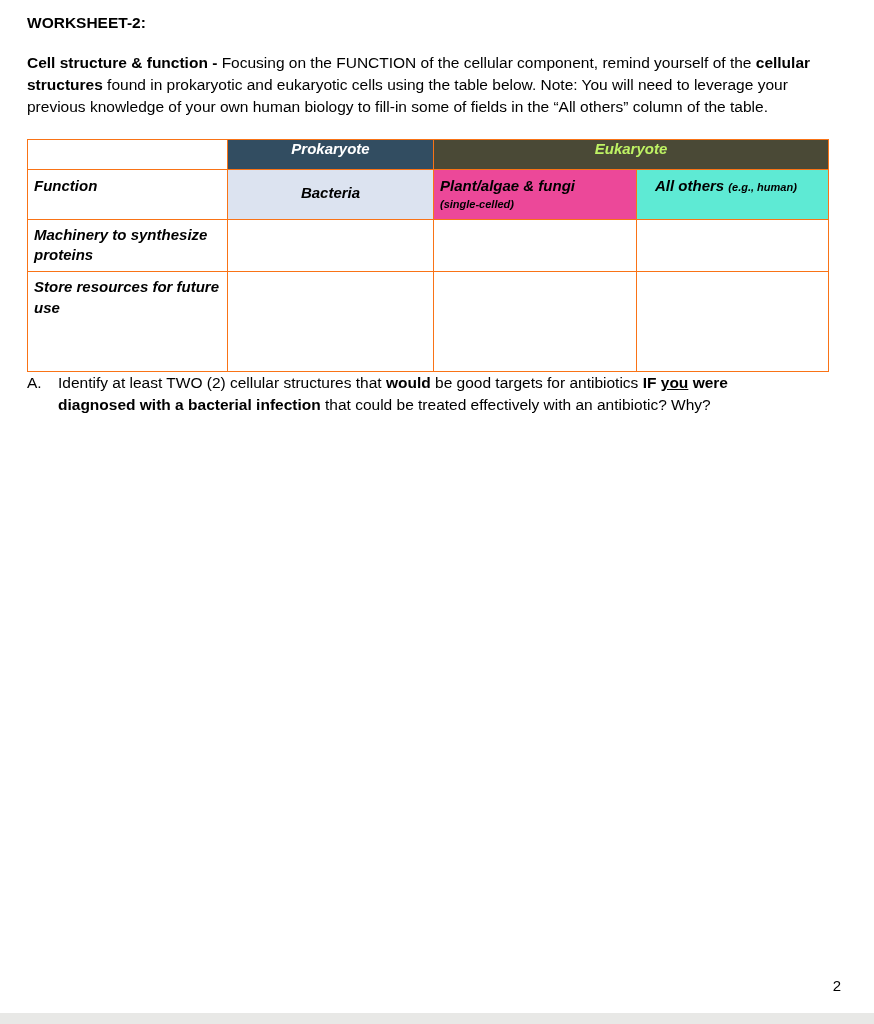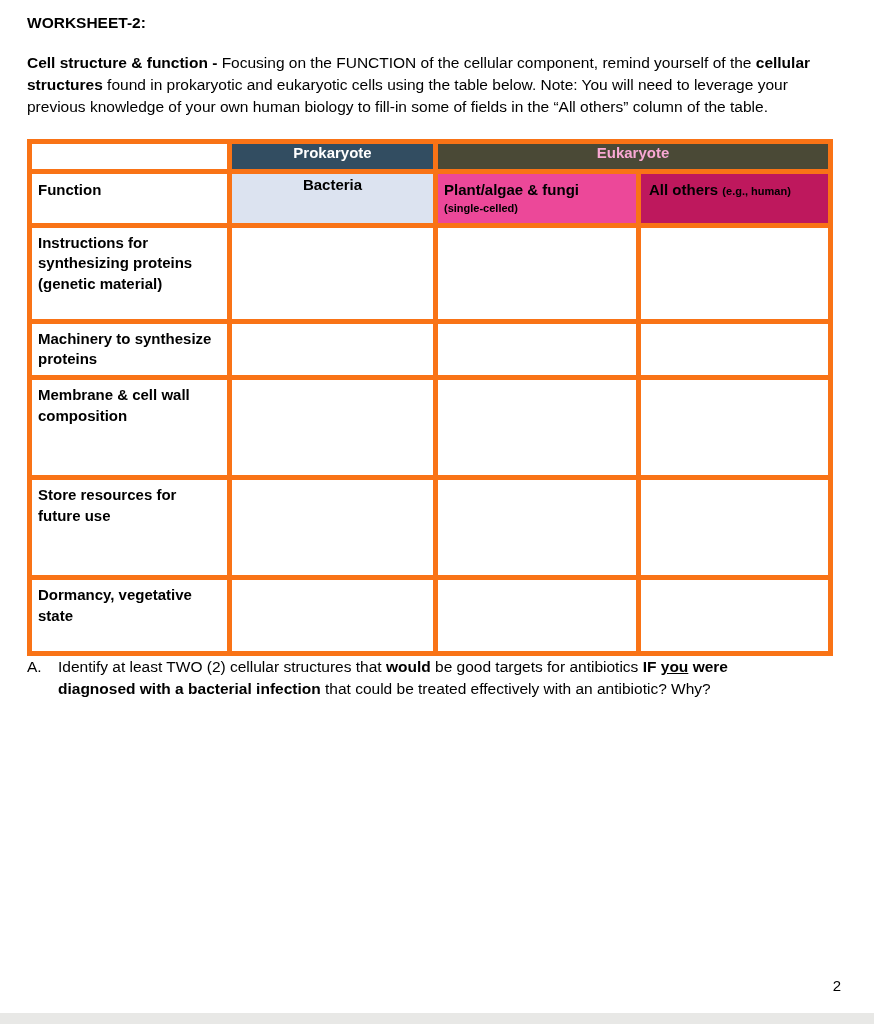--- a/index.html
+++ b/index.html
@@ -27,66 +27,67 @@
     margin-top: 14px;
   }
   .intro b { font-weight: bold; }
 
   table.ws {
     border-collapse: collapse;
     table-layout: fixed;
     width: 801px;
   }
   table.ws td {
-    border: 5px solid #f97316;
+    border: 1px solid #f97316;
     vertical-align: top;
     font-size: 15px;
+    font-style: italic;
   }
 
   
   tr.group-row { height: 30px; }
   td.corner-cell { background: #ffffff; }
   td.group-prok {
     background: #324d61;
     color: #ffffff;
     font-weight: bold;
     text-align: center;
     vertical-align: middle;
   }
   td.group-euk {
     background: #4a4936;
-    color: #f9a8d4;
+    color: #bef264;
     font-weight: bold;
     text-align: center;
     vertical-align: middle;
   }
 
   
   tr.colhead-row { height: 48px; }
   td.fn-head {
     background: #ffffff;
     font-weight: bold;
     padding: 7px 6px;
   }
   td.bact-head {
     background: #dce3f0;
     font-weight: bold;
     text-align: center;
-    padding: 2px 6px;
+    padding: 14px 6px;
   }
   td.plant-head {
     background: #ec4899;
     font-weight: bold;
     padding: 7px 6px;
     line-height: 1.15;
   }
   td.others-head {
-    background: #be185d;
-    font-weight: bold;
-    padding: 7px 8px;
+    background: #5eead4;
+    font-weight: bold;
+    padding: 7px 18px;
   }
   .subnote { font-size: 11px; font-weight: bold; }
 
   
   td.row-label {
     font-weight: bold;
     padding: 5px 6px;
     line-height: 1.38;
   }
   td.answer-cell { background: #ffffff; }
@@ -161,55 +162,37 @@
       <td class="plant-head">
         <span>Plant/algae &amp; fungi</span><br>
         <span class="subnote">(single-celled)</span>
       </td>
       <td class="others-head">
         <span>All others</span>
         <span class="subnote">(e.g., human)</span>
       </td>
     </tr>
 
-    <tr class="rh1">
-      <td class="row-label">Instructions for synthesizing proteins (genetic material)</td>
-      <td class="answer-cell"></td>
-      <td class="answer-cell"></td>
-      <td class="answer-cell"></td>
-    </tr>
 
     <tr class="rh2">
       <td class="row-label">Machinery to synthesize proteins</td>
       <td class="answer-cell"></td>
       <td class="answer-cell"></td>
       <td class="answer-cell"></td>
     </tr>
 
-    <tr class="rh3">
-      <td class="row-label">Membrane &amp; cell wall composition</td>
-      <td class="answer-cell"></td>
-      <td class="answer-cell"></td>
-      <td class="answer-cell"></td>
-    </tr>
 
     <tr class="rh4">
       <td class="row-label">Store resources for future use</td>
       <td class="answer-cell"></td>
       <td class="answer-cell"></td>
       <td class="answer-cell"></td>
     </tr>
 
 
-    <tr class="rh6">
-      <td class="row-label">Dormancy, vegetative state</td>
-      <td class="answer-cell"></td>
-      <td class="answer-cell"></td>
-      <td class="answer-cell"></td>
-    </tr>
 
 
   </tbody>
     </table>
 
 
   <div class="question">
     <div class="q-letter">A.</div>
     <div class="q-text"><span>Identify at least TWO (2) cellular structures that </span><b>would</b><span> be good targets for antibiotics </span><b>IF </b><b class="u">you</b><b> were diagnosed with a bacterial infection</b><span> that could be treated effectively with an antibiotic?  Why?</span></div>
   </div>

